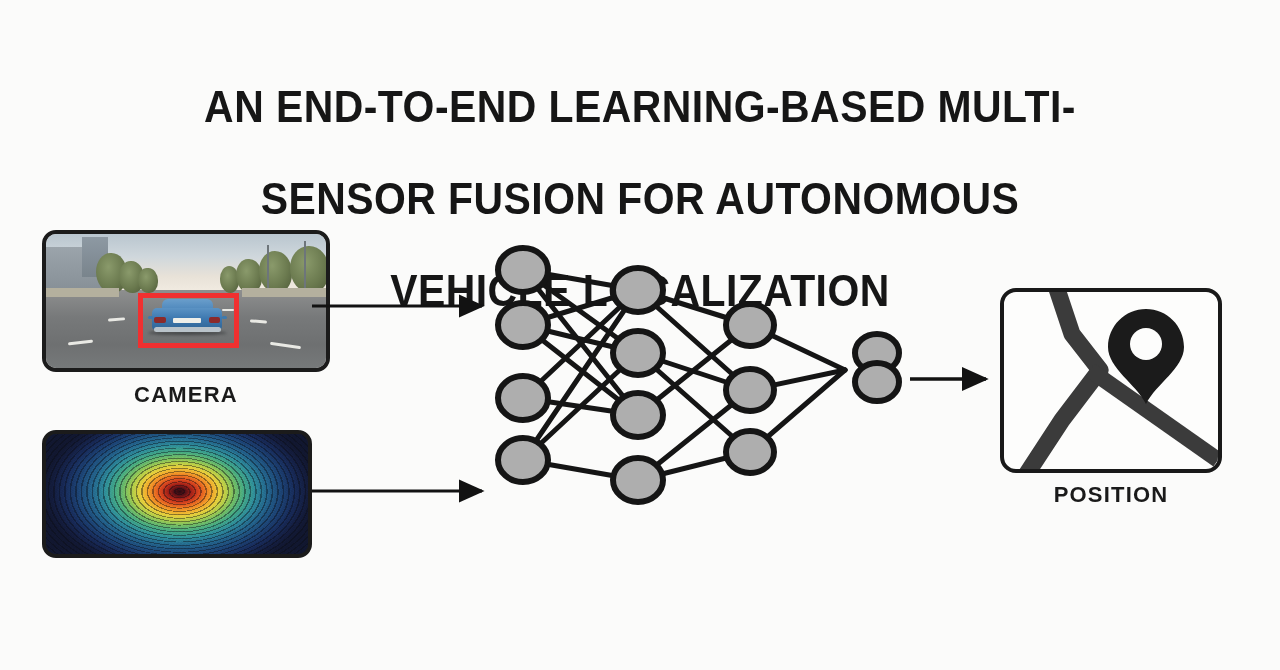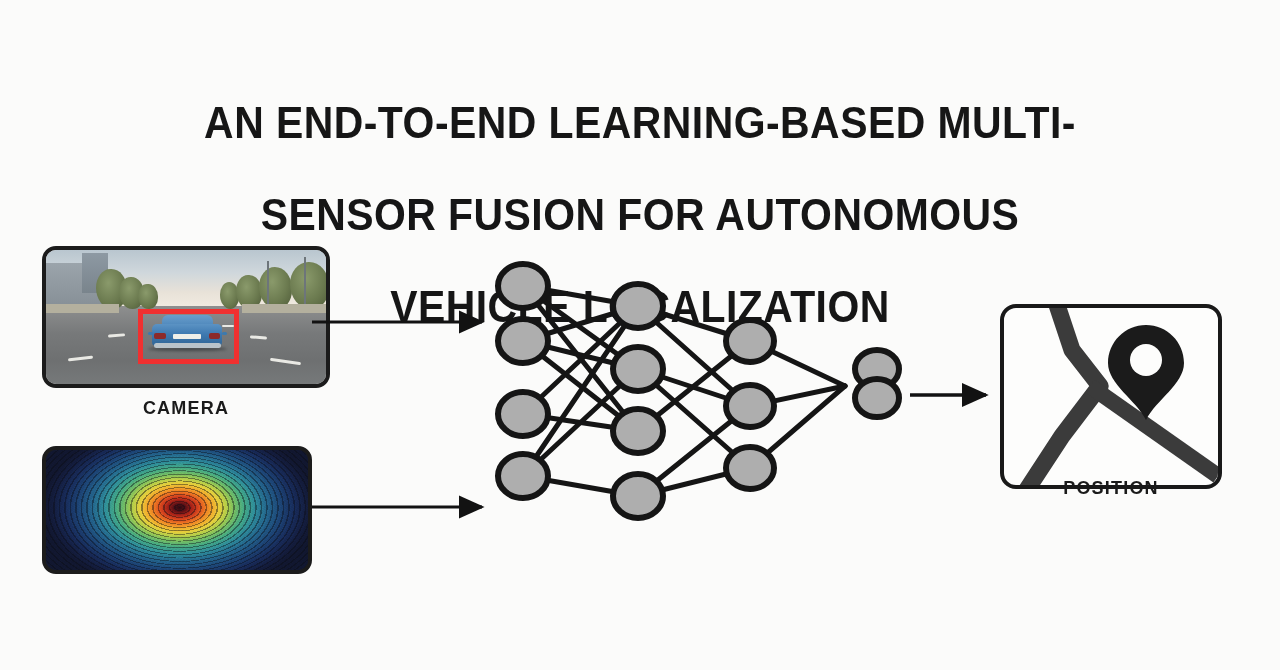--- a/index.html
+++ b/index.html
@@ -3,21 +3,21 @@
 <meta charset="utf-8">
 <style>
   * { margin:0; padding:0; box-sizing:border-box; }
   html,body { width:1280px; height:670px; }
   body {
     background:#fbfbfa;
     font-family:"Liberation Sans", sans-serif;
     overflow:hidden;
     position:relative;
   }
-  #stage { position:absolute; inset:0;margin-top:16px; }
+  #stage { position:absolute; inset:0; }
 
   
   .title {
     position:absolute;
     left:0; top:38px; width:1280px;
     text-align:center;
     font-family:"Liberation Sans", sans-serif;
     font-weight:bold;
     font-size:44px;
     line-height:46px;
@@ -33,21 +33,21 @@
     position:absolute;
     border:4px solid #1b1b1b;
     border-radius:14px;
     overflow:hidden;
     background:#ddd;
   }
   .caption {
     position:absolute;
     text-align:center;
     font-weight:bold;
-    font-size:18px;
+    font-size:22px;
     letter-spacing:1.2px;
     color:#1a1a1a;
   }
 
   
   #camera-panel { left:42px; top:230px; width:288px; height:142px; }
   .cam-sky {
     position:absolute; left:0; top:0; width:100%; height:44%;
     background:linear-gradient(180deg,#b9c6cf 0%,#cfd7dc 38%,#e8e2d8 72%,#f2ece2 100%);
   }
@@ -305,15 +305,15 @@
       <path d="M52,-6 L68,42 L96,78 L58,128 L22,183" stroke="#3b3b3b" stroke-width="17" fill="none" stroke-linejoin="round"></path>
       <path d="M86,78 L214,168" stroke="#3b3b3b" stroke-width="16" fill="none" stroke-linecap="butt"></path>
 
       <g>
         <path d="M142,17 C163,17 180,34 180,55 C180,76 152,92 142,112
                  C132,92 104,76 104,55 C104,34 121,17 142,17 Z" fill="#1b1b1b"></path>
         <circle cx="142" cy="52" r="16" fill="#fdfdfc"></circle>
       </g>
     </svg>
   </div>
-  <div class="caption" style="left:1000px; top:462px; width:222px;">POSITION</div>
+  <div class="caption" style="left:1000px; top:482px; width:222px;">POSITION</div>
 
 </div>
 
 </body></html>

